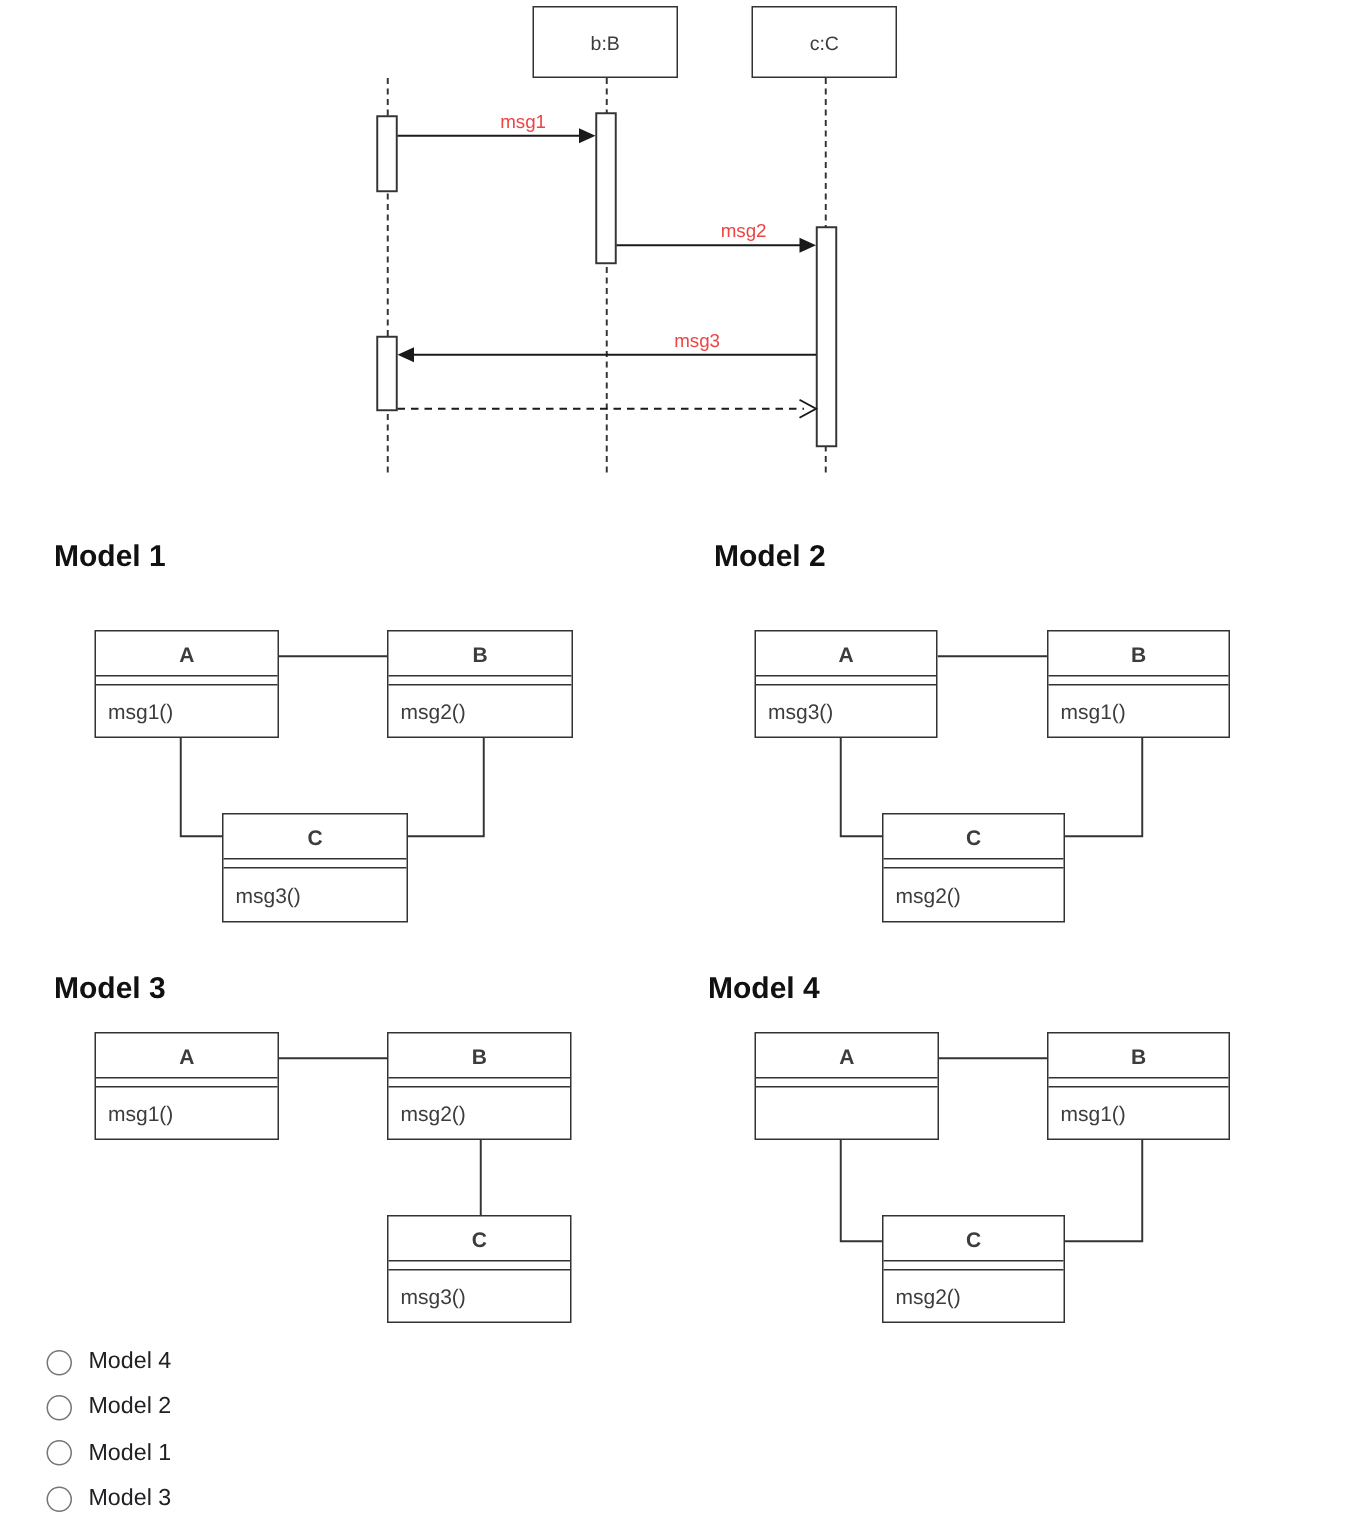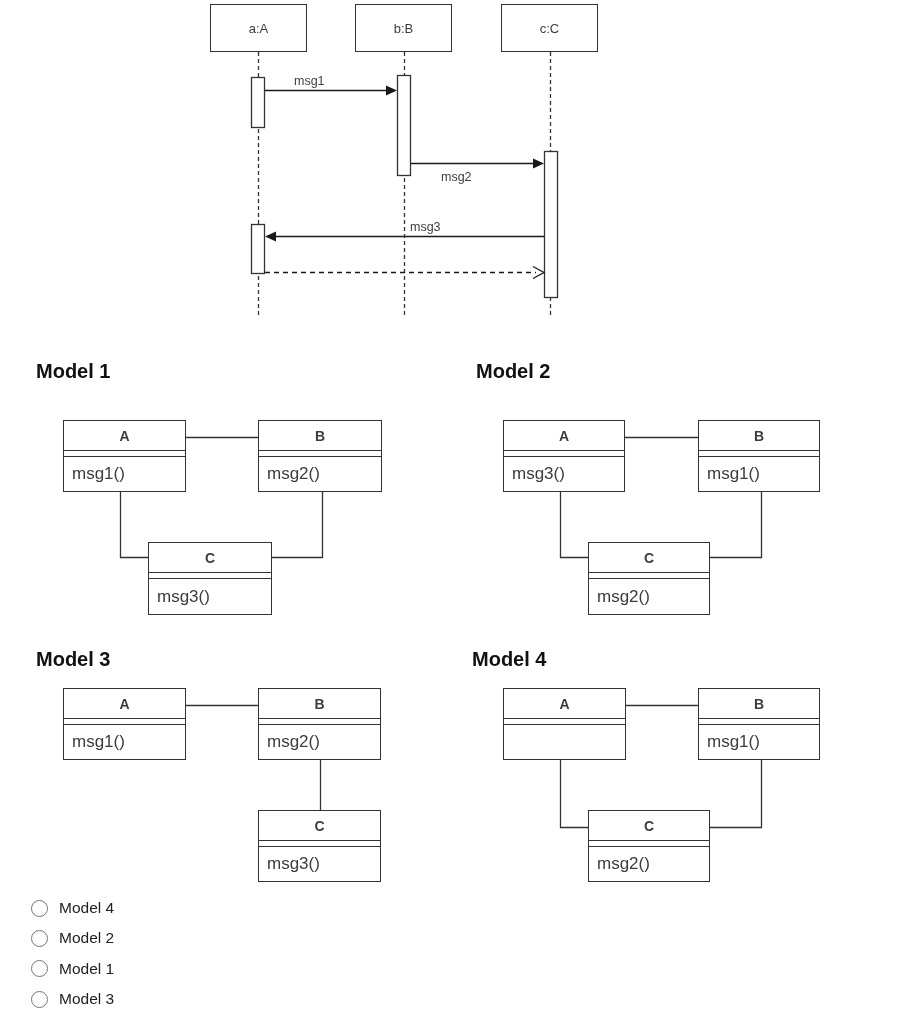--- a/index.html
+++ b/index.html
@@ -9,43 +9,43 @@
 
   
   .actor{position:absolute;z-index:2;width:97px;height:48px;background:#fff;
          border:1.4px solid #333;box-sizing:border-box;display:flex;
          align-items:center;justify-content:center;font-size:13px;color:#3c3c3c;}
   .actor-a{left:210px;top:4px;}
   .actor-b{left:355px;top:4px;}
   .actor-c{left:501px;top:4px;}
 
   
-  .msg-label{position:absolute;z-index:3;width:70px;text-align:left;
-             font-size:12.5px;color:#404040;}
+  .msg-label{position:absolute;z-index:3;width:70px;text-align:right;
+             font-size:12.5px;color:#ef4444;}
   .msg1{left:294px;top:74px;}
-  .msg2{left:441px;top:147px;margin-top:23px;}
+  .msg2{left:441px;top:147px;}
   .msg3{left:410px;top:220px;}
 
   
   .model-title{position:absolute;z-index:2;font-size:20px;font-weight:bold;color:#111;}
   .mt1{left:36px;top:360px;}
   .mt2{left:476px;top:360px;}
   .mt3{left:36px;top:648px;}
   .mt4{left:472px;top:648px;}
 
   
   .clsbox{position:absolute;z-index:2;background:#fff;border:1.4px solid #333;
           box-sizing:border-box;display:flex;flex-direction:column;
           width:123px;height:72px;}
   .cls-name{height:29px;border-bottom:1.4px solid #333;display:flex;
             align-items:center;justify-content:center;font-size:14px;
             font-weight:600;color:#3c3c3c;}
   .cls-attr{height:5px;border-bottom:1.4px solid #333;}
   .cls-method{flex:1;display:flex;align-items:center;padding-left:8px;
-              font-size:17px;color:#3c3c3c;white-space:nowrap;}
+              font-size:14px;color:#3c3c3c;white-space:nowrap;}
   .m1a{left:63px;top:420px;}  .m1b{left:258px;top:420px;width:124px;} .m1c{left:148px;top:542px;width:124px;height:73px;}
   .m2a{left:503px;top:420px;width:122px;} .m2b{left:698px;top:420px;width:122px;} .m2c{left:588px;top:542px;width:122px;height:73px;}
   .m3a{left:63px;top:688px;}  .m3b{left:258px;top:688px;} .m3c{left:258px;top:810px;}
   .m4a{left:503px;top:688px;} .m4b{left:698px;top:688px;width:122px;} .m4c{left:588px;top:810px;width:122px;}
 
   
   .options{position:absolute;z-index:2;left:31px;top:893px;}
   .opt{display:flex;align-items:center;height:30.3px;cursor:pointer;}
   .radio{width:17px;height:17px;border:1.8px solid #757575;border-radius:50%;
          box-sizing:border-box;background:#fff;flex:0 0 auto;}
@@ -99,23 +99,20 @@
       <line x1="320.5" y1="760" x2="320.5" y2="810"></line>
     </g>
 
     <g stroke="#333" stroke-width="1.3" fill="none">
       <line x1="625" y1="705.5" x2="698" y2="705.5"></line>
       <polyline points="560.5,760 560.5,827.5 588,827.5"></polyline>
       <polyline points="761.5,760 761.5,827.5 710,827.5"></polyline>
     </g>
   </svg>
 
-  <div class="actor actor-a">
-    <span>a:A</span>
-  </div>
   <div class="actor actor-c">
     <span>c:C</span>
   </div>
   <div class="actor actor-b">
     <span>b:B</span>
   </div>
 
   <div class="msg-label msg1">msg1</div>
   <div class="msg-label msg2">msg2</div>
   <div class="msg-label msg3">msg3</div>

